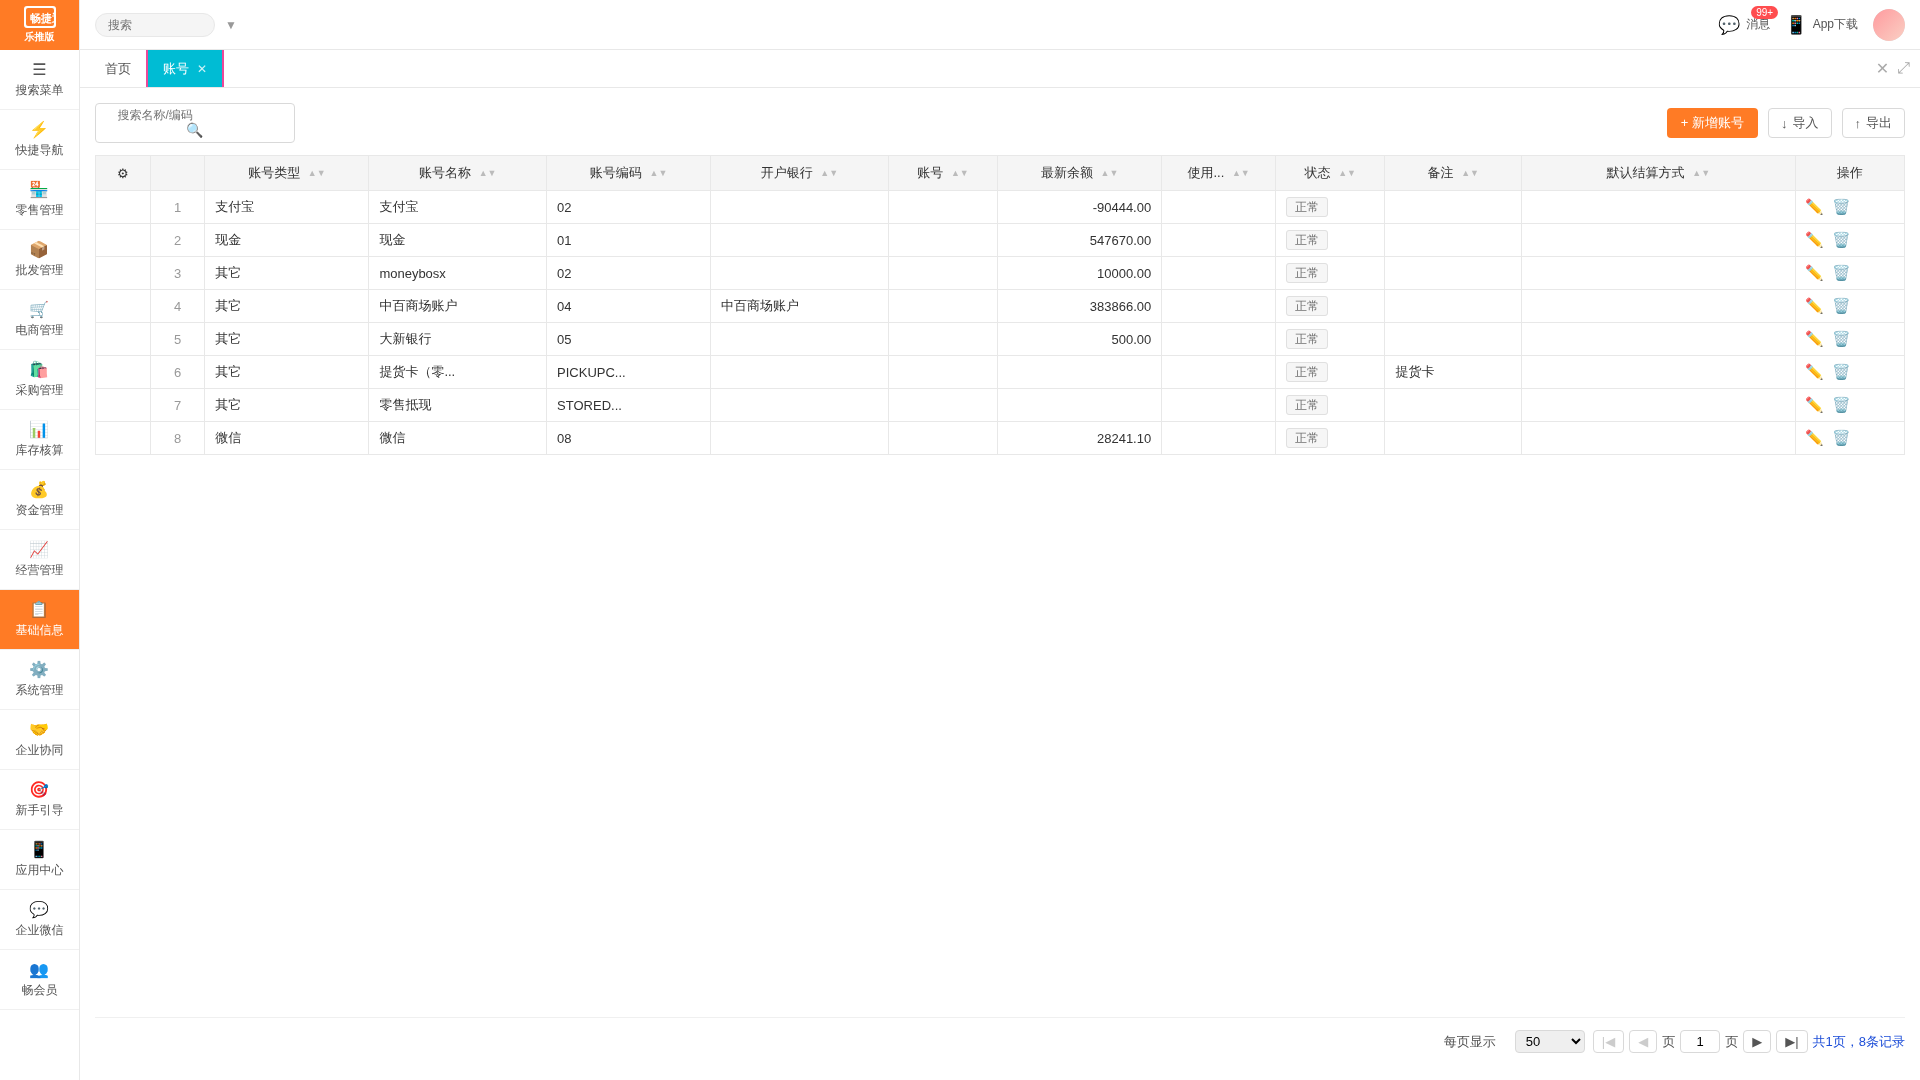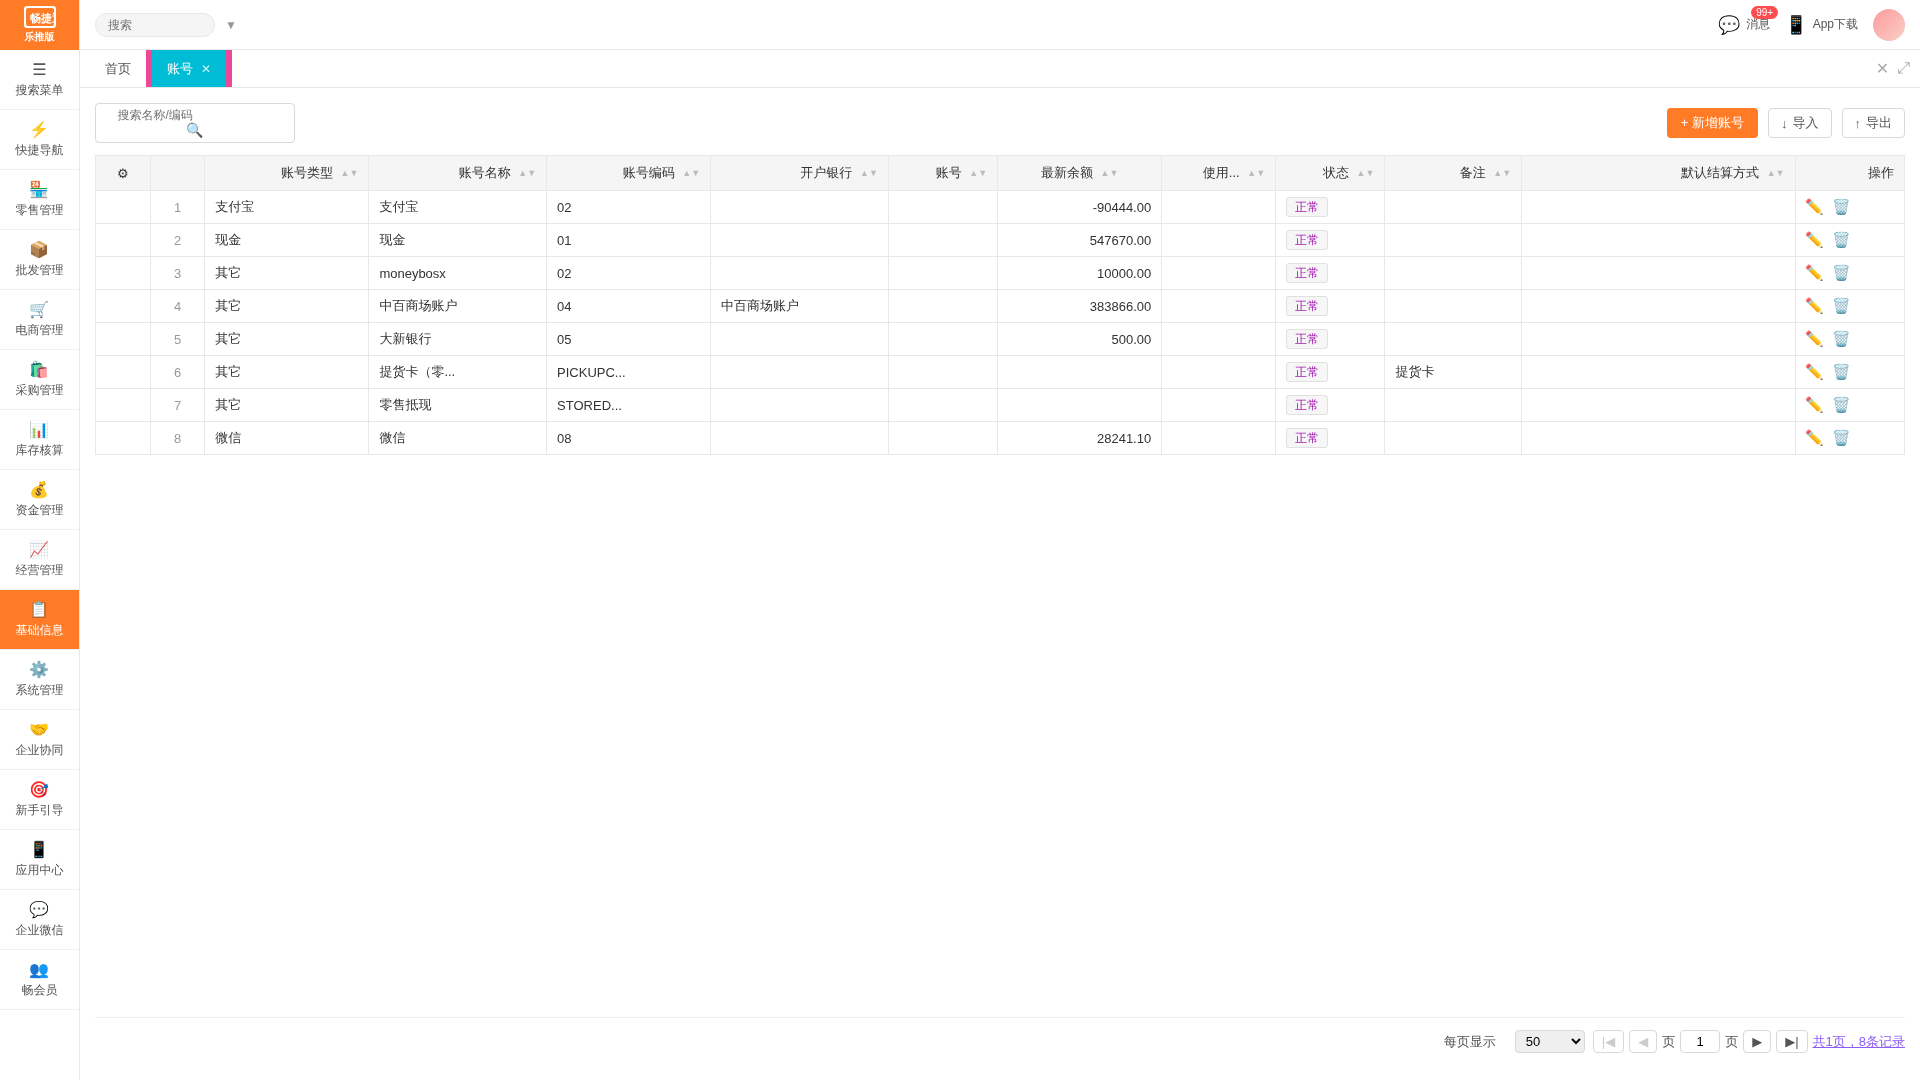--- a/index.html
+++ b/index.html
@@ -134,21 +134,21 @@
     }
     .tab {
       height: 100%;
       padding: 0 15px;
       display: flex;
       align-items: center;
       gap: 8px;
       cursor: pointer;
       font-size: 13px;
       color: #555;
-      border-right: 6px solid #ec4899;
+      border-right: 2px solid #ec4899;
     }
     .tab.active {
       background: #00bcd4;
       color: #fff;
     }
     .tab .tab-close {
       font-size: 12px;
       color: rgba(255,255,255,0.8);
       cursor: pointer;
     }
@@ -222,21 +222,21 @@
     
     .data-table {
       width: 100%;
       border-collapse: collapse;
       font-size: 13px;
     }
     .data-table th {
       background: #f5f5f5;
       border: 1px solid #e8e8e8;
       padding: 8px 10px;
-      text-align: right;
+      text-align: center;
       font-weight: normal;
       color: #333;
       white-space: nowrap;
     }
     .data-table th .sort-icons {
       display: inline-flex;
       flex-direction: column;
       margin-left: 4px;
       font-size: 9px;
       color: #bbb;
@@ -255,21 +255,21 @@
     .gear-th {
       text-align: center !important;
     }
 
     .status-badge {
       background: #f6f6f6;
       border: 1px solid #e0e0e0;
       border-radius: 3px;
       padding: 2px 8px;
       font-size: 12px;
-      color: #a21caf;
+      color: #737373;
     }
 
     .action-icons {
       display: flex;
       gap: 8px;
       align-items: center;
     }
     .action-edit {
       color: #00bcd4;
       cursor: pointer;
@@ -322,21 +322,21 @@
     }
     .page-nav button:disabled { color: #ccc; cursor: default; }
     .page-input {
       border: 1px solid #d9d9d9;
       border-radius: 4px;
       width: 40px;
       text-align: center;
       padding: 3px 5px;
       font-size: 13px;
     }
-    .page-total { color: #8b5cf6; text-decoration: underline; }
+    .page-total { color: #1d4ed8; }
 
     .tab-actions {
       margin-left: auto;
       display: flex;
       gap: 8px;
       color: #999;
       font-size: 14px;
       cursor: pointer;
     }
   </style>

